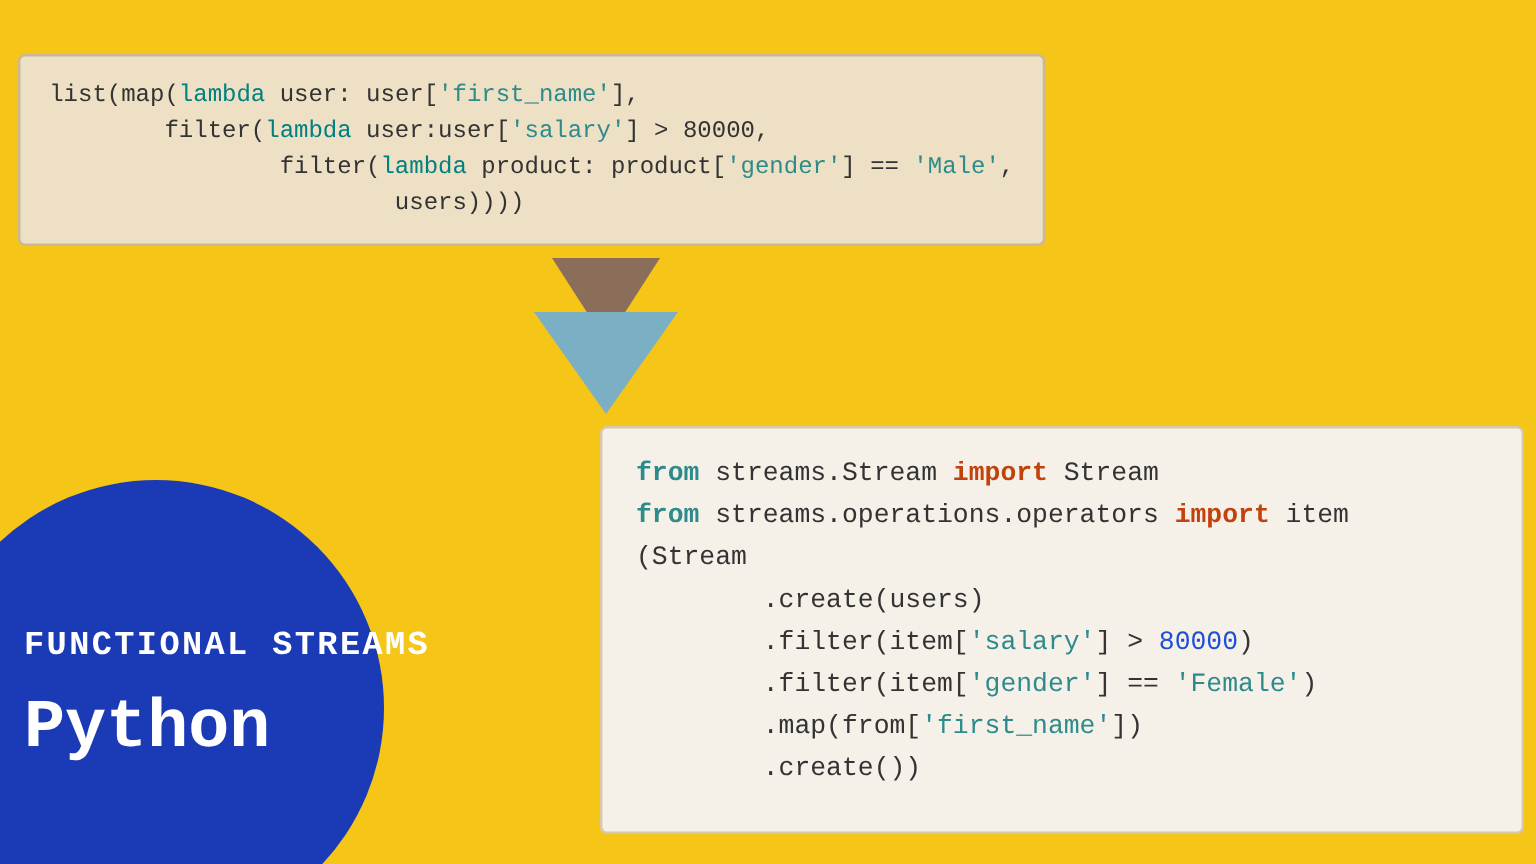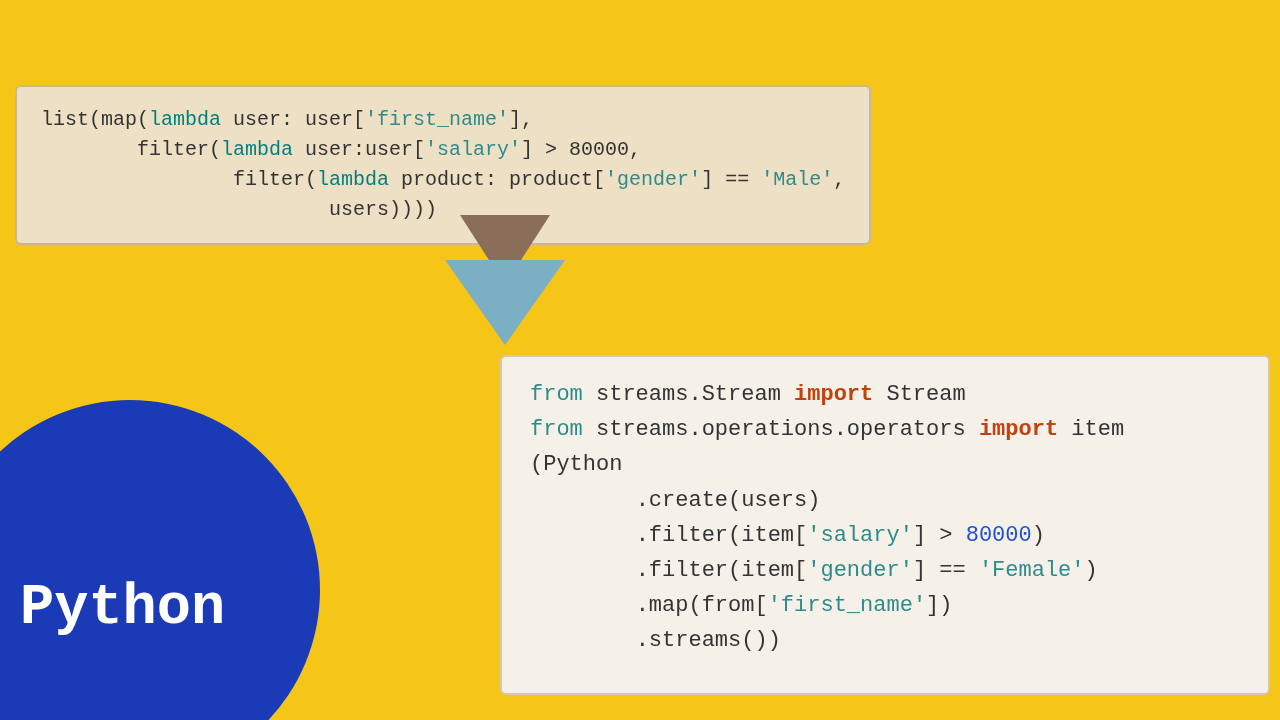--- a/index.html
+++ b/index.html
@@ -16,21 +16,20 @@
     
     .code-block-top {
       position: absolute;
       top: 45px;
       left: 15px;
       background-color: #EDE0C4;
       border: 2px solid #C8B89A;
       border-radius: 6px;
       padding: 18px 24px;
       min-width: 680px;
-      margin-top: 40px;
     }
 
     .code-block-top pre {
       font-family: 'Courier New', Courier, monospace;
       font-size: 20px;
       line-height: 1.5;
       color: #333;
       white-space: pre;
     }
 
@@ -62,21 +61,21 @@
     }
 
     .code-block-bottom pre {
       font-family: 'Courier New', Courier, monospace;
       font-size: 22px;
       line-height: 1.6;
       white-space: pre;
     }
 
     
-    .kw-from { color: #2E8B8B; font-weight: normal; }
+    .kw-from { color: #2E8B8B; font-weight: bold; }
     .kw-import { color: #c2410c; font-weight: bold; }
     .kw-lambda { color: #008080; }
     .str { color: #2E8B8B; }
     .num { color: #1d4ed8; }
     .plain { color: #333; }
 
     
     .circle-bg {
       position: absolute;
       bottom: -60px;
@@ -124,25 +123,27 @@
 
     <polygon points="30,10 120,10 75,80" fill="#8B6E5A"></polygon>
 
     <polygon points="15,55 135,55 75,140" fill="#7BAFC4"></polygon>
   </svg>
 </div>
 
 <div class="code-block-bottom">
   <pre><span class="kw-from">from</span><span class="plain"> streams.Stream </span><span class="kw-import">import</span><span class="plain"> Stream</span>
 <span class="kw-from">from</span><span class="plain"> streams.operations.operators </span><span class="kw-import">import</span><span class="plain"> item</span>
-<span class="plain">(Python</span>
+<span class="plain">(Stream</span>
         <span class="plain">.create(users)</span>
         <span class="plain">.filter(item[</span><span class="str">'salary'</span><span class="plain">] &gt; </span><span class="num">80000</span><span class="plain">)</span>
         <span class="plain">.filter(item[</span><span class="str">'gender'</span><span class="plain">] == </span><span class="str">'Female'</span><span class="plain">)</span>
         <span class="plain">.map(from[</span><span class="str">'first_name'</span><span class="plain">])</span>
-        <span class="plain">.streams())</span></pre>
+        <span class="plain">.create())</span></pre>
 </div>
 
 <div class="circle-bg"></div>
 
 <div class="circle-text">
+  <div class="functional">FUNCTIONAL
+STREAMS</div>
   <div class="python">Python</div>
 </div>
 
 </body></html>

